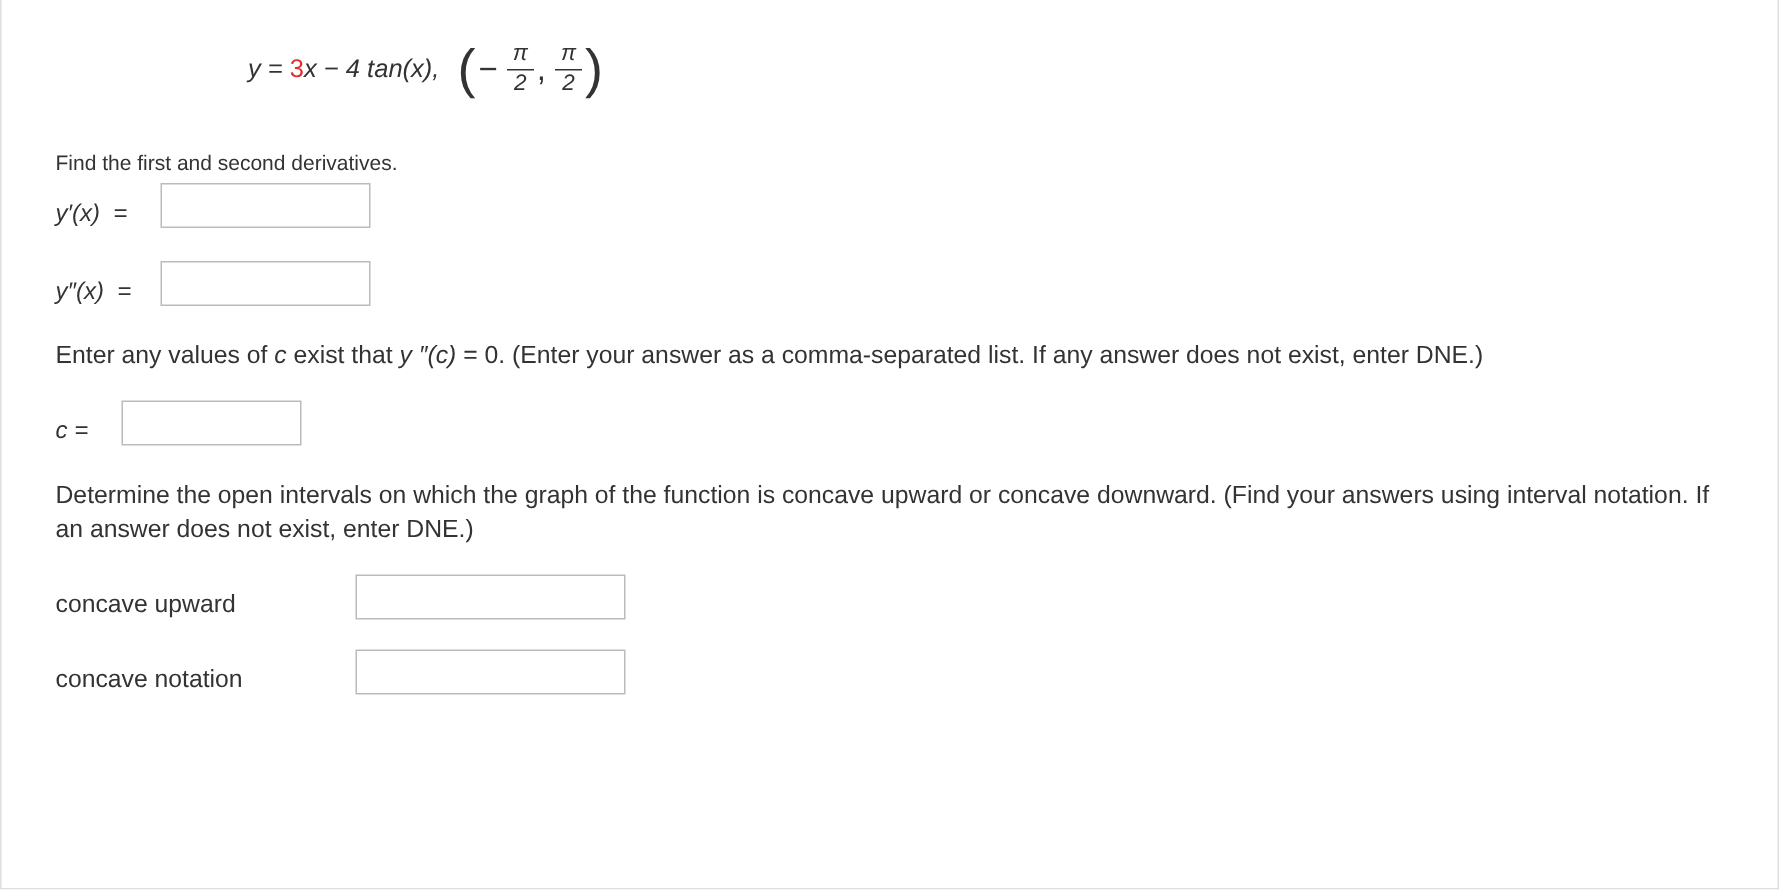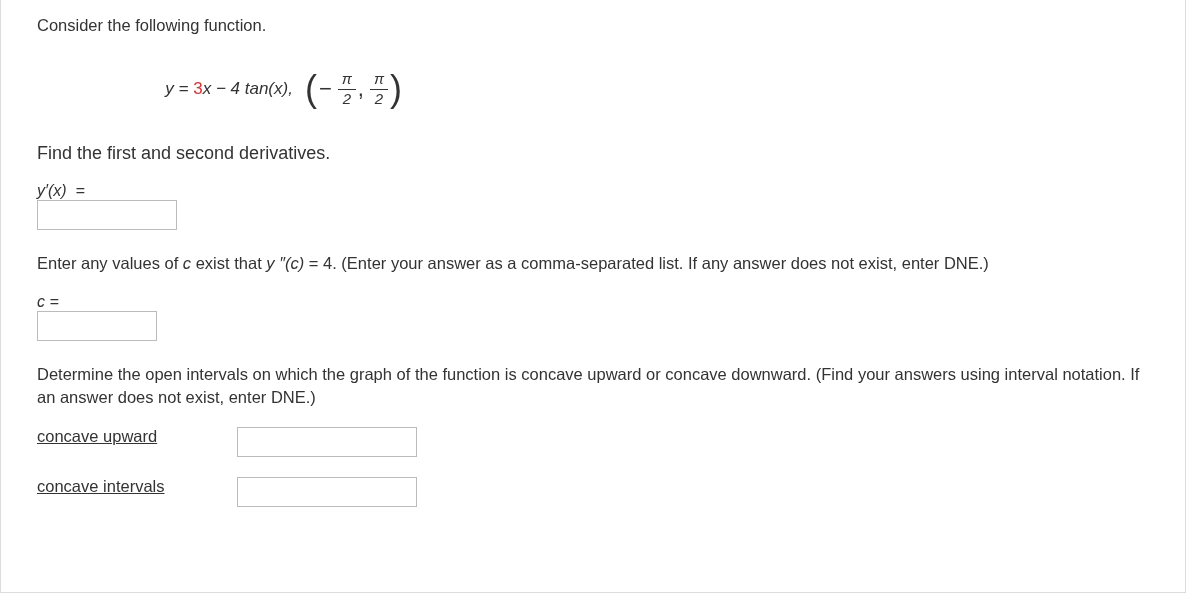--- a/index.html
+++ b/index.html
@@ -71,28 +71,27 @@
     .neg {
       margin-right: 4px;
       margin-left: 2px;
     }
     .comma {
       align-self: flex-end;
       margin-bottom: 6px;
       margin-right: 4px;
     }
     .sub-prompt {
-      margin-bottom: 18px;
-      font-size: 18px;
+      margin-bottom: 6px;
+      font-size: 14px;
     }
     .answer-row {
       display: flex;
-      align-items: flex-start;
+      align-items: flex-end;
       margin-bottom: 22px;
-      flex-direction: column;
     }
     .answer-label {
       font-style: italic;
       margin-right: 10px;
       font-size: 16px;
       min-width: 60px;
       white-space: pre;
     }
     .plain-label {
       margin-right: 40px;
@@ -116,31 +115,29 @@
       margin-top: 18px;
       margin-bottom: 18px;
       line-height: 1.4;
       font-size: 16.5px;
     }
     .italic {
       font-style: italic;
     }
     .concavity-row {
       display: flex;
-      align-items: flex-start;
+      align-items: flex-end;
       margin-bottom: 20px;
-      text-decoration: underline;
     }
   </style>
 </head>
 <body>
 
 <div class="container">
 
-  <p class="prompt">Consider the following function.</p>
 
   <div class="equation-row">
     <span class="eq">
       <span class="italic">y</span><span> = </span><span class="red">3</span><span class="italic">x − 4 tan(</span><span class="italic">x</span><span>),</span>
     </span>
     <span class="interval">
       <span class="paren">(</span>
       <span class="neg">−</span>
       <span class="frac">
         <span class="num">π</span>
@@ -155,35 +152,39 @@
     </span>
   </div>
 
   <p class="sub-prompt">Find the first and second derivatives.</p>
 
   <div class="answer-row">
     <span class="answer-label">y′(x)  =</span>
     <input type="text" class="answer-input" style="">
   </div>
 
+  <div class="answer-row">
+    <span class="answer-label">y″(x)  =</span>
+    <input type="text" class="answer-input" style="">
+  </div>
 
   <p class="para">
-    <span>Enter any values of </span><span class="italic">c</span><span> exist that </span><span class="italic">y ″(c)</span><span> = 4. (Enter your answer as a comma-separated list. If any answer does not exist, enter DNE.)</span>
+    <span>Enter any values of </span><span class="italic">c</span><span> exist that </span><span class="italic">y ″(c)</span><span> = 0. (Enter your answer as a comma-separated list. If any answer does not exist, enter DNE.)</span>
   </p>
 
   <div class="answer-row">
     <span class="answer-label" style="min-width:34px">c =</span>
     <input type="text" class="answer-input medium" style="">
   </div>
 
   <p class="para">Determine the open intervals on which the graph of the function is concave upward or concave downward. (Find your answers using interval notation. If an answer does not exist, enter DNE.)</p>
 
   <div class="concavity-row">
     <span class="plain-label">concave upward</span>
     <input type="text" class="answer-input wide" style="">
   </div>
 
   <div class="concavity-row">
-    <span class="plain-label">concave intervals</span>
+    <span class="plain-label">concave notation</span>
     <input type="text" class="answer-input wide" style="">
   </div>
 
 </div>
 
 </body></html>

